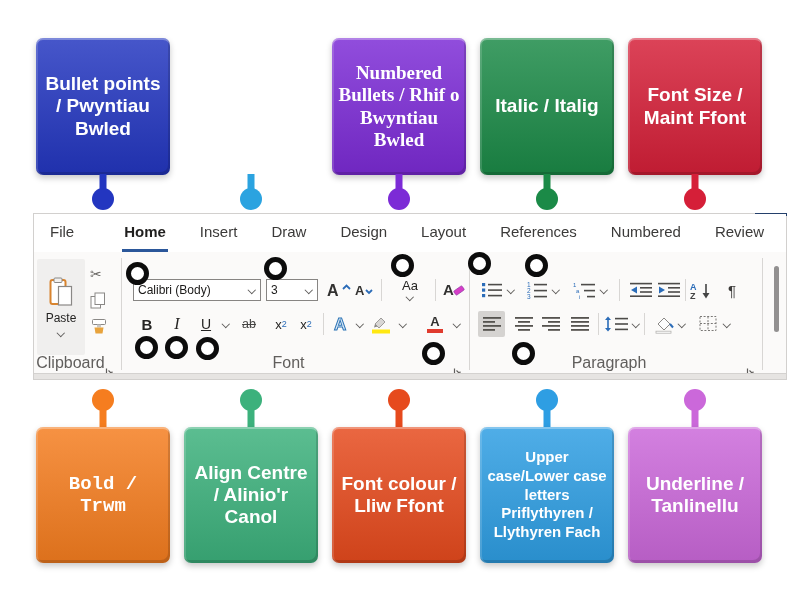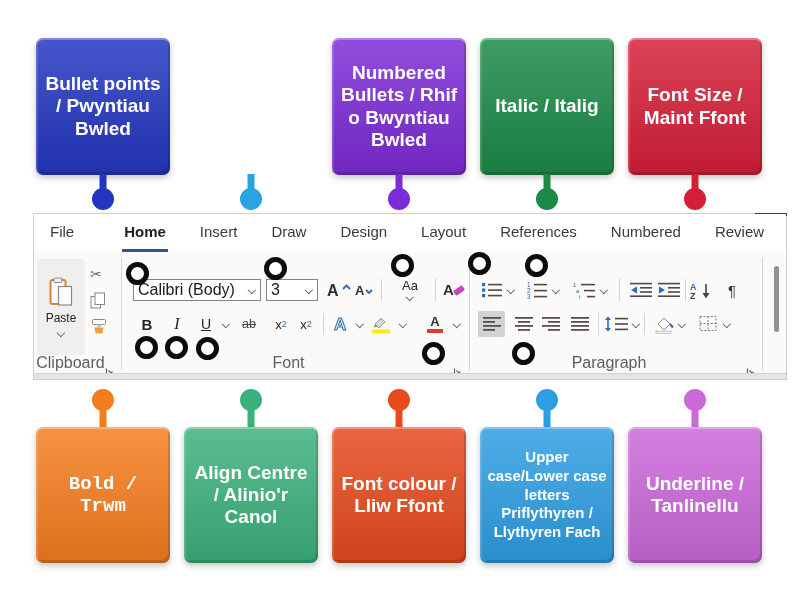--- a/index.html
+++ b/index.html
@@ -52,21 +52,21 @@
   .row1,.row2{position:absolute;left:0;right:0;height:28px;}
   .row1{top:24px;} .row2{top:58px;}
   .ico{position:absolute;top:0;height:28px;display:flex;align-items:center;justify-content:center;}
   .sp{position:absolute;top:3px;width:1px;height:22px;background:#d8d6d4;}
 
   .chv{width:9px;height:9px;position:relative;display:inline-block;flex:0 0 9px;}
   .chv::after{content:"";position:absolute;left:1.5px;top:1px;width:4.5px;height:4.5px;
               border-right:1.4px solid #5a5856;border-bottom:1.4px solid #5a5856;transform:rotate(45deg);}
 
   .combo{position:absolute;top:3px;display:flex;align-items:center;height:22px;background:#fff;
-         border:1px solid #878583;font-size:16px;color:#1b1a19;padding:0 4px;box-sizing:border-box;}
+         border:1px solid #878583;font-size:12px;color:#1b1a19;padding:0 4px;box-sizing:border-box;}
   .combo .chv{margin-left:auto;}
 
   .lB{font-weight:bold;font-size:15px;color:#252423;}
   .lI{font-style:italic;font-family:"Liberation Serif",serif;font-size:16px;color:#252423;}
   .lU{font-size:14px;text-decoration:underline;color:#252423;}
   .lStrike{font-size:12.5px;color:#454443;text-decoration:line-through;}
   .lX{font-size:13px;color:#252423;}
   .lX sub,.lX sup{color:#2b6cb8;font-size:9px;}
   .lAa{font-size:13px;color:#252423;}
   .lPil{font-size:15px;color:#3b3a39;}
@@ -97,21 +97,21 @@
       <div class="lbox">
           <div class="ltext">Bullet points / Pwyntiau Bwled</div>
         </div>
       <div class="pin-stem"></div>
         <div class="pin-circle"></div>
     </div>
     <div class="lunit" style="color: rgb(43, 163, 224);">
       <div class="pin-stem"></div>
         <div class="pin-circle"></div>
     </div>
-    <div class="lunit" style="color: rgb(124, 43, 214);">
+    <div class="lunit" style="color: rgb(124, 43, 214); font-family: Liberation Serif, serif;">
       <div class="lbox">
           <div class="ltext">Numbered Bullets / Rhif o Bwyntiau Bwled</div>
         </div>
       <div class="pin-stem"></div>
         <div class="pin-circle"></div>
     </div>
     <div class="lunit" style="color: rgb(27, 138, 71);">
       <div class="lbox">
           <div class="ltext">Italic / Italig</div>
         </div>

